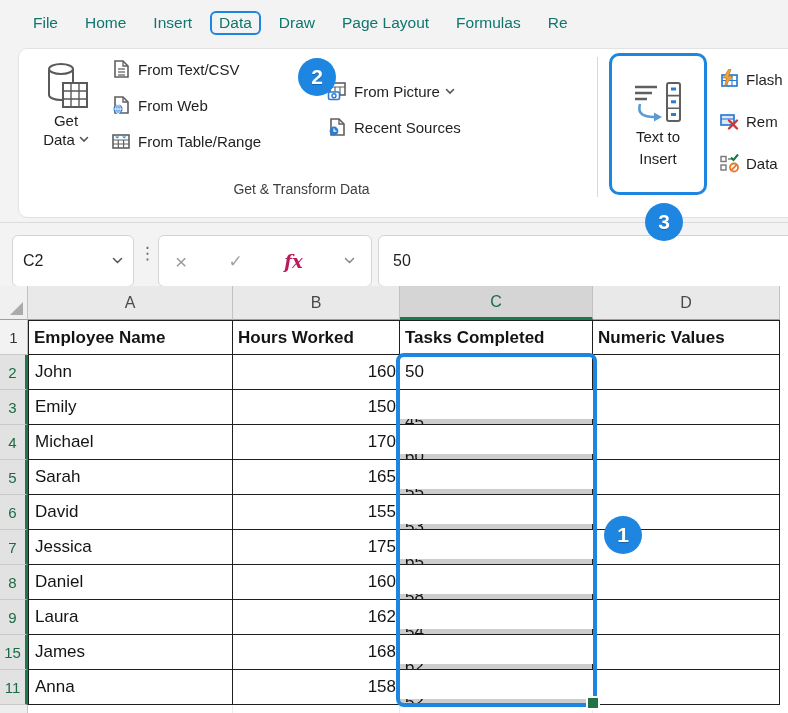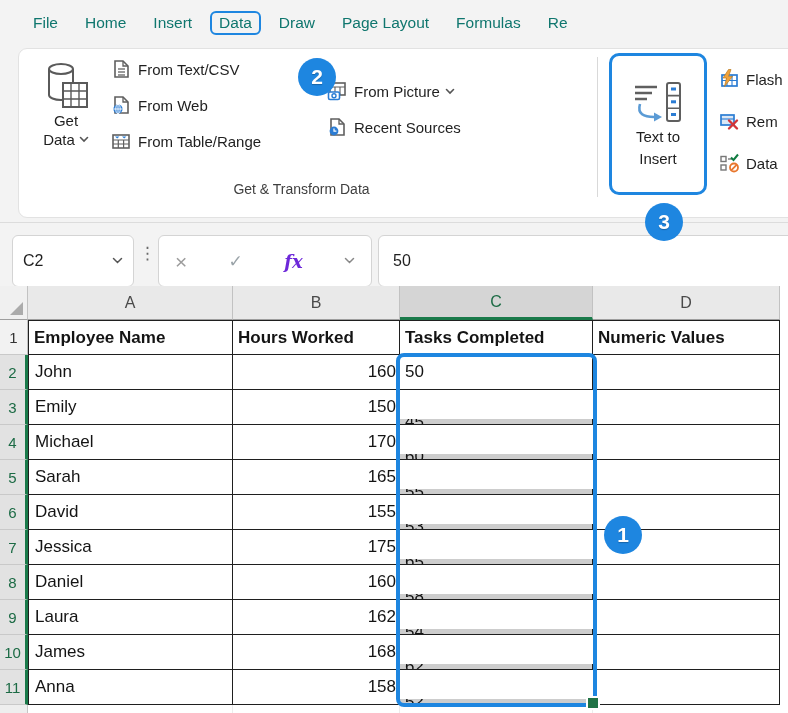--- a/index.html
+++ b/index.html
@@ -38,21 +38,21 @@
   
   .fbar{position:absolute;left:0;top:222px;width:788px;height:64px;background:#f3f3f3;
         border-top:1px solid #dcdcdc;box-sizing:border-box;}
   .fbox{position:absolute;top:12px;height:52px;background:#fff;border:1px solid #d4d4d4;
         border-radius:6px;box-sizing:border-box;display:flex;align-items:center;}
   .namebox{left:12px;width:122px;padding:0 10px;justify-content:space-between;font-size:16px;color:#1f1f1f;}
   .dots{position:absolute;left:139px;top:20px;font-size:17px;color:#6a6a6a;}
   .fxbox{left:158px;width:214px;padding:0 16px;gap:0;justify-content:space-between;}
   .icon-cancel{font-size:21px;color:#9c9c9c;line-height:1;}
   .icon-enter{font-size:17px;color:#9aa3a8;}
-  .icon-fx{font-family:"DejaVu Serif",serif;font-style:italic;font-weight:600;font-size:18px;color:#6d28d9;}
+  .icon-fx{font-family:"DejaVu Serif",serif;font-style:italic;font-weight:600;font-size:18px;color:#be185d;}
   .valuebox{left:378px;width:430px;padding:0 14px;font-size:16px;color:#1f1f1f;}
   
   .grid{position:absolute;left:0;top:286px;width:788px;height:427px;background:#fff;}
   .chead,.gbody,.partial{display:grid;grid-template-columns:28px 205px 167px 193px 187px;}
   .chead{height:34px;}
   .chdr{display:flex;align-items:center;justify-content:center;background:#e9e9e9;
         border-right:1px solid #c2c2c2;border-bottom:1px solid #9e9e9e;color:#4a4a4a;
         font-size:16px;box-sizing:border-box;}
   .chdr.sel{background:#d5d5d5;border-bottom:3px solid #1a7a4a;color:#1c6b45;}
   .corner{position:relative;background:#f0f0f0;border-right:1px solid #c2c2c2;
@@ -312,21 +312,21 @@
         <div class="cell rowhdr">8</div>
         <div class="cell colA">Daniel</div>
         <div class="cell colB">160</div>
         <div class="cell colC selgray">58</div>
         <div class="cell "></div>
         <div class="cell rowhdr">9</div>
         <div class="cell colA">Laura</div>
         <div class="cell colB">162</div>
         <div class="cell colC selgray">54</div>
         <div class="cell "></div>
-        <div class="cell rowhdr">10</div>
+        <div class="cell rowhdr">15</div>
         <div class="cell colA">James</div>
         <div class="cell colB">168</div>
         <div class="cell colC selgray">62</div>
         <div class="cell "></div>
         <div class="cell rowhdr">11</div>
         <div class="cell colA">Anna</div>
         <div class="cell colB">158</div>
         <div class="cell colC selgray">52</div>
         <div class="cell "></div>
       </div>

